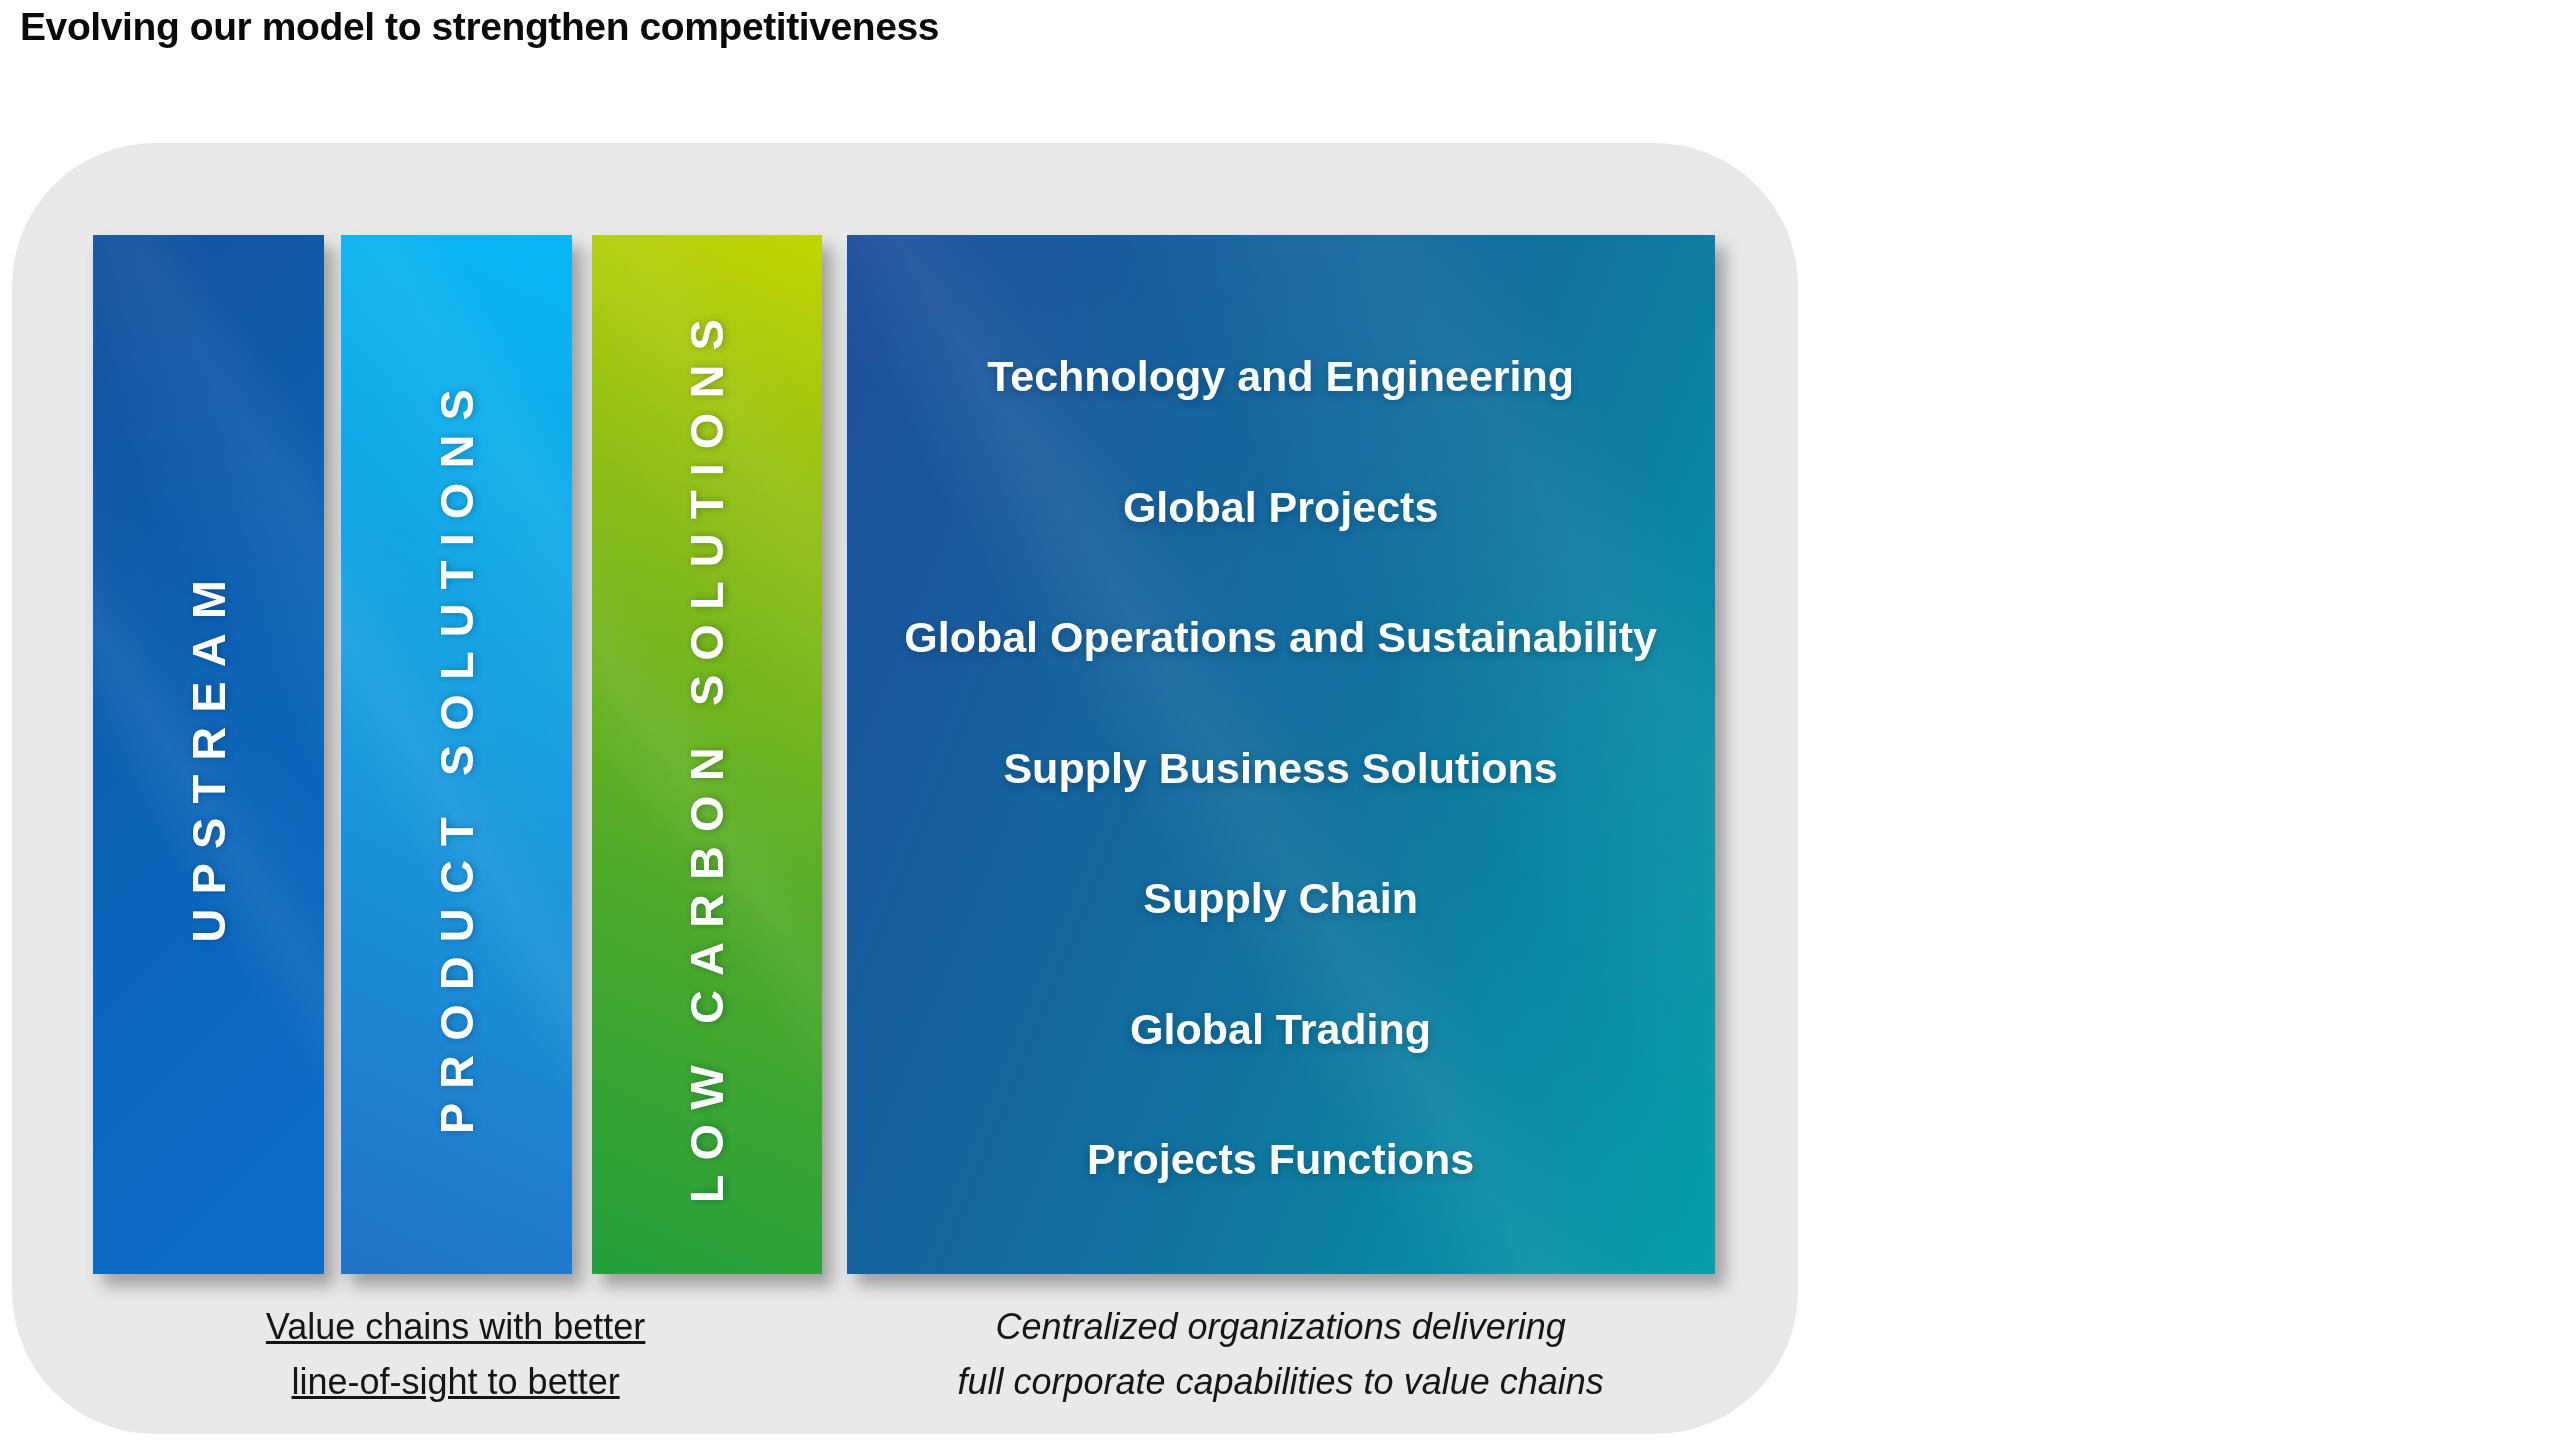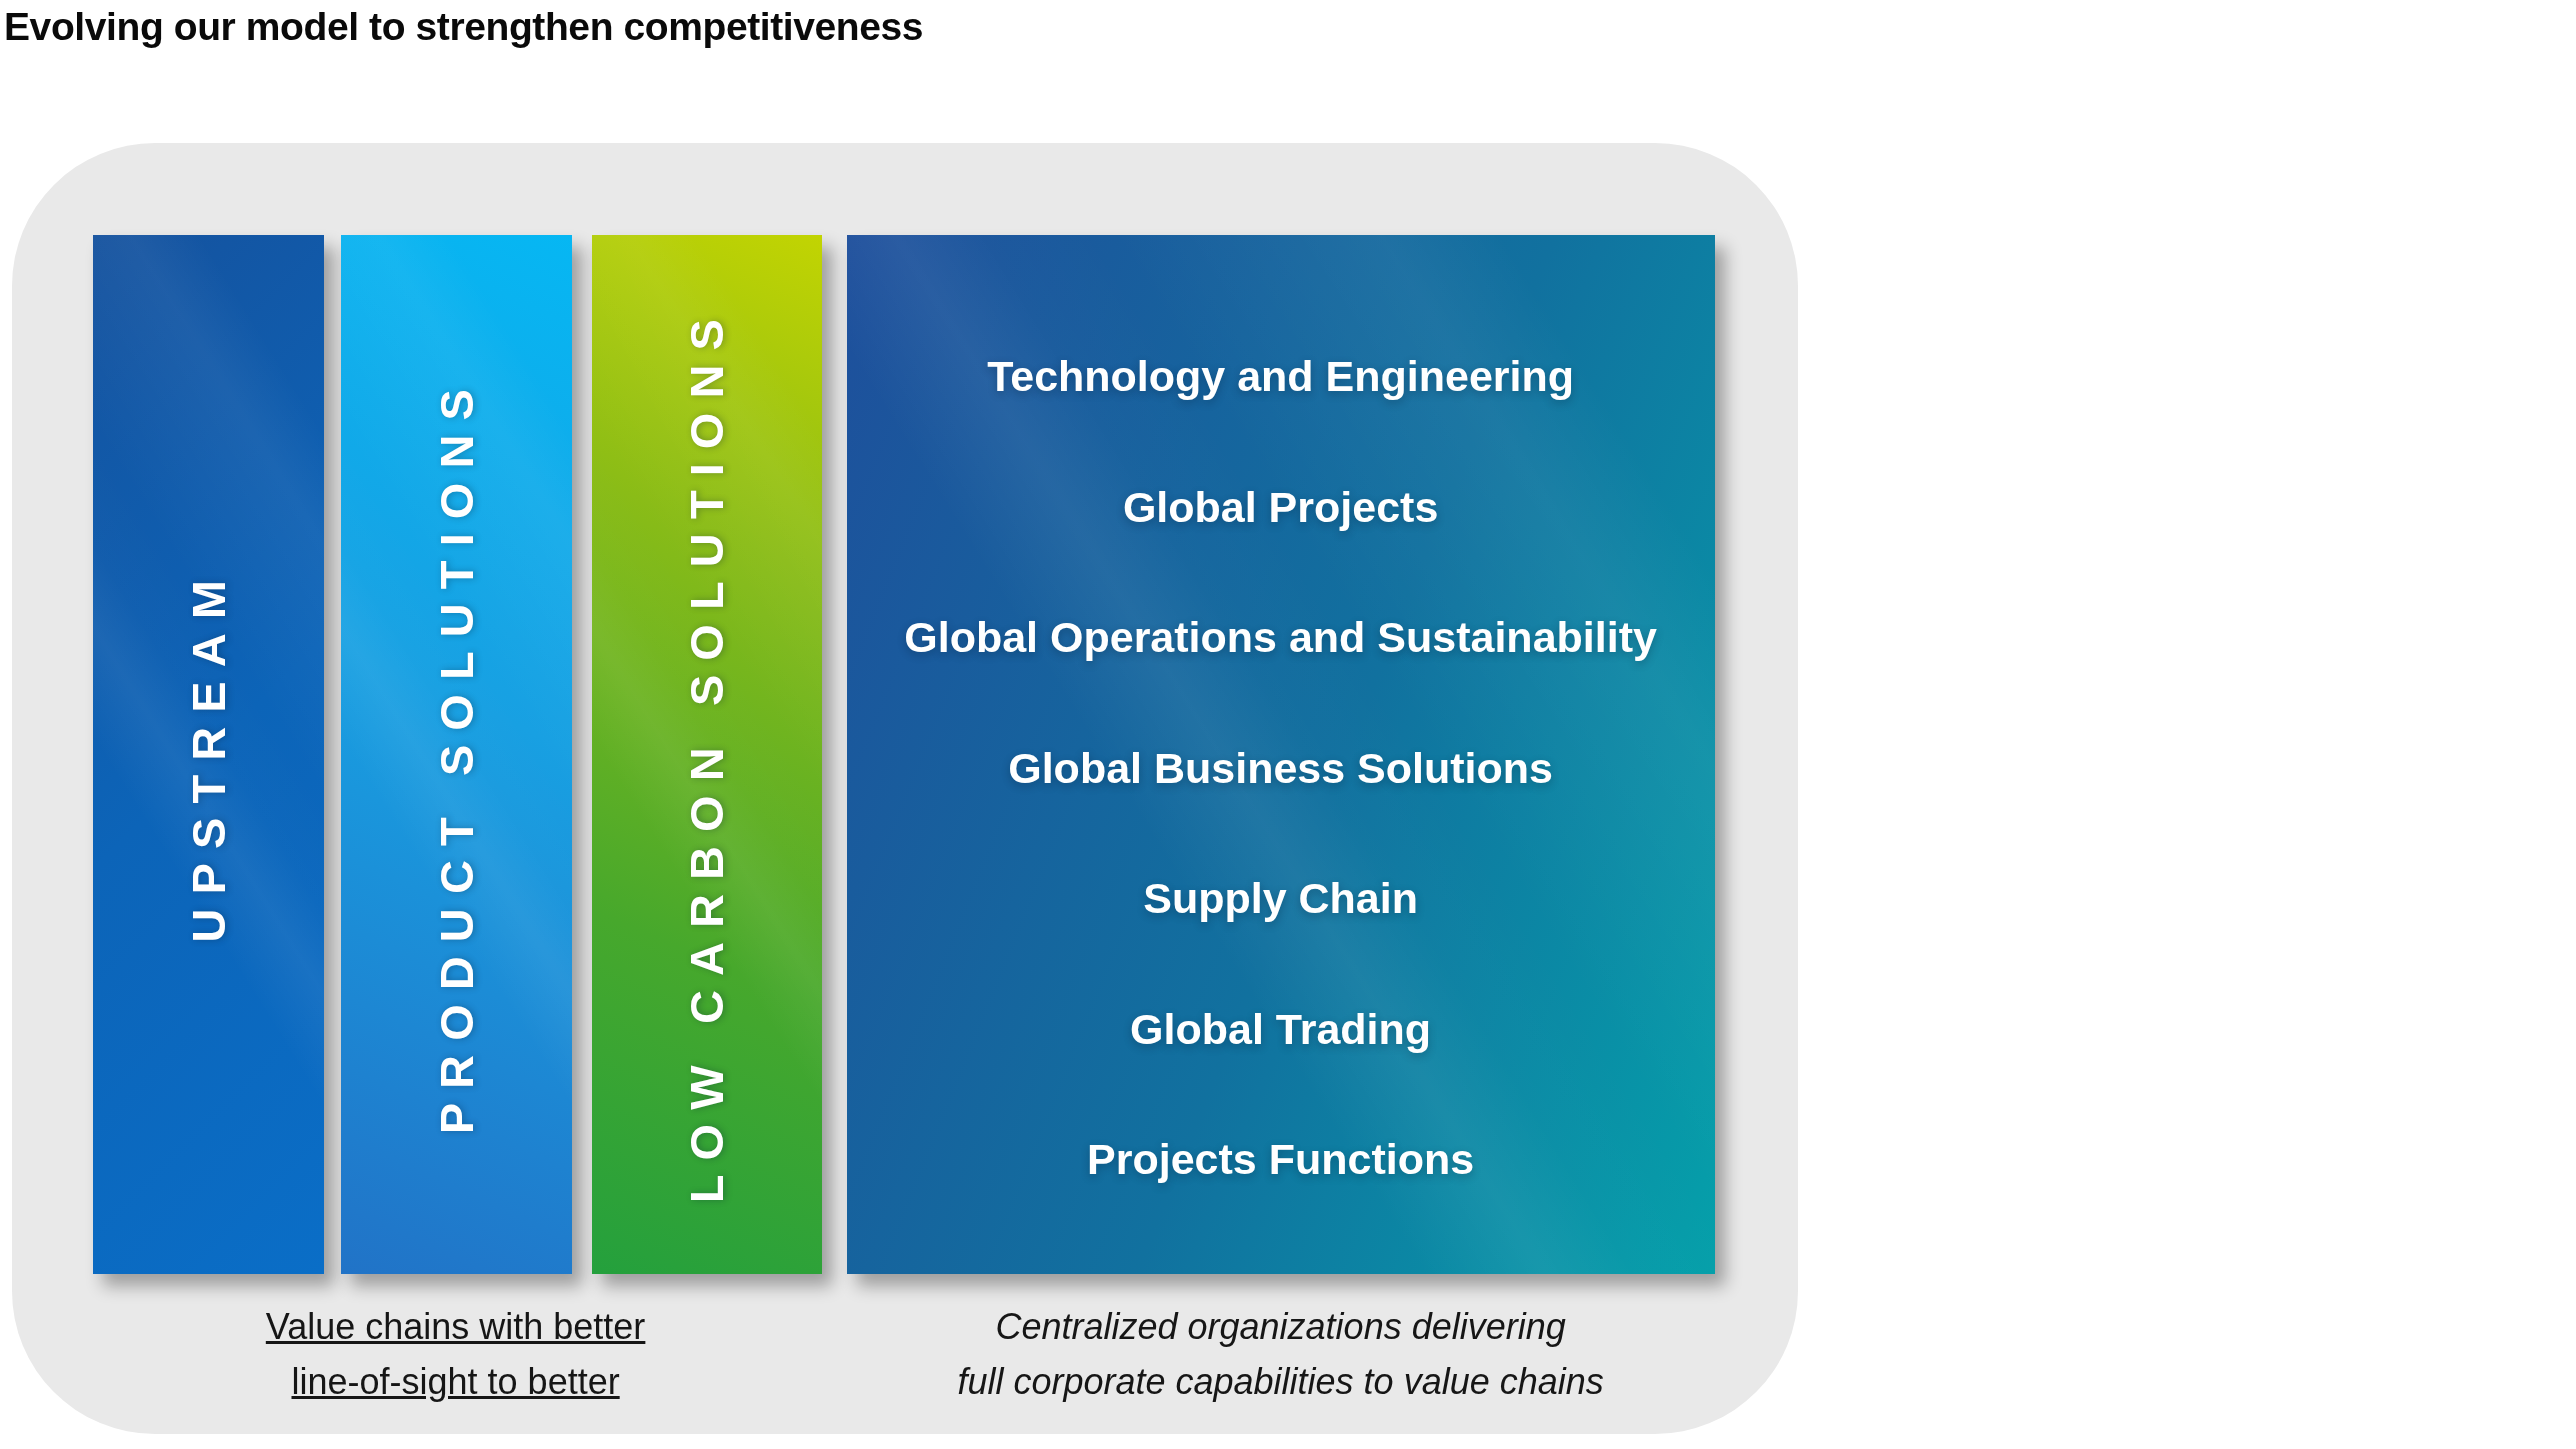--- a/index.html
+++ b/index.html
@@ -11,21 +11,21 @@
     font-family: "Liberation Sans", sans-serif;
     overflow: hidden;
   }
   .slide {
     position: relative;
     width: 2576px;
     height: 1449px;
   }
   .title {
     position: absolute;
-    left: 4px;
+    left: 20px;
     top: 5.4px;
     margin: 0;
     font-size: 39px;
     font-weight: 700;
     letter-spacing: -0.4px;
     color: var(--title-text, #0a0a0a);
   }
   .canvas {
     position: absolute;
     left: 11.6px;
@@ -146,21 +146,21 @@
     </div>
 
     <div class="block bar bar-lowcarbon">
       <span class="vlabel">LOW CARBON SOLUTIONS</span>
     </div>
 
     <div class="block panel">
       <div class="org-item">Technology and Engineering</div>
       <div class="org-item">Global Projects</div>
       <div class="org-item">Global Operations and Sustainability</div>
-      <div class="org-item">Global Business Solutions</div>
+      <div class="org-item">Supply Business Solutions</div>
       <div class="org-item">Supply Chain</div>
       <div class="org-item">Global Trading</div>
       <div class="org-item">Projects Functions</div>
     </div>
 
     <div class="caption caption-left">
       <div>Value chains with better</div>
       <div>line-of-sight to better</div>
     </div>
 

